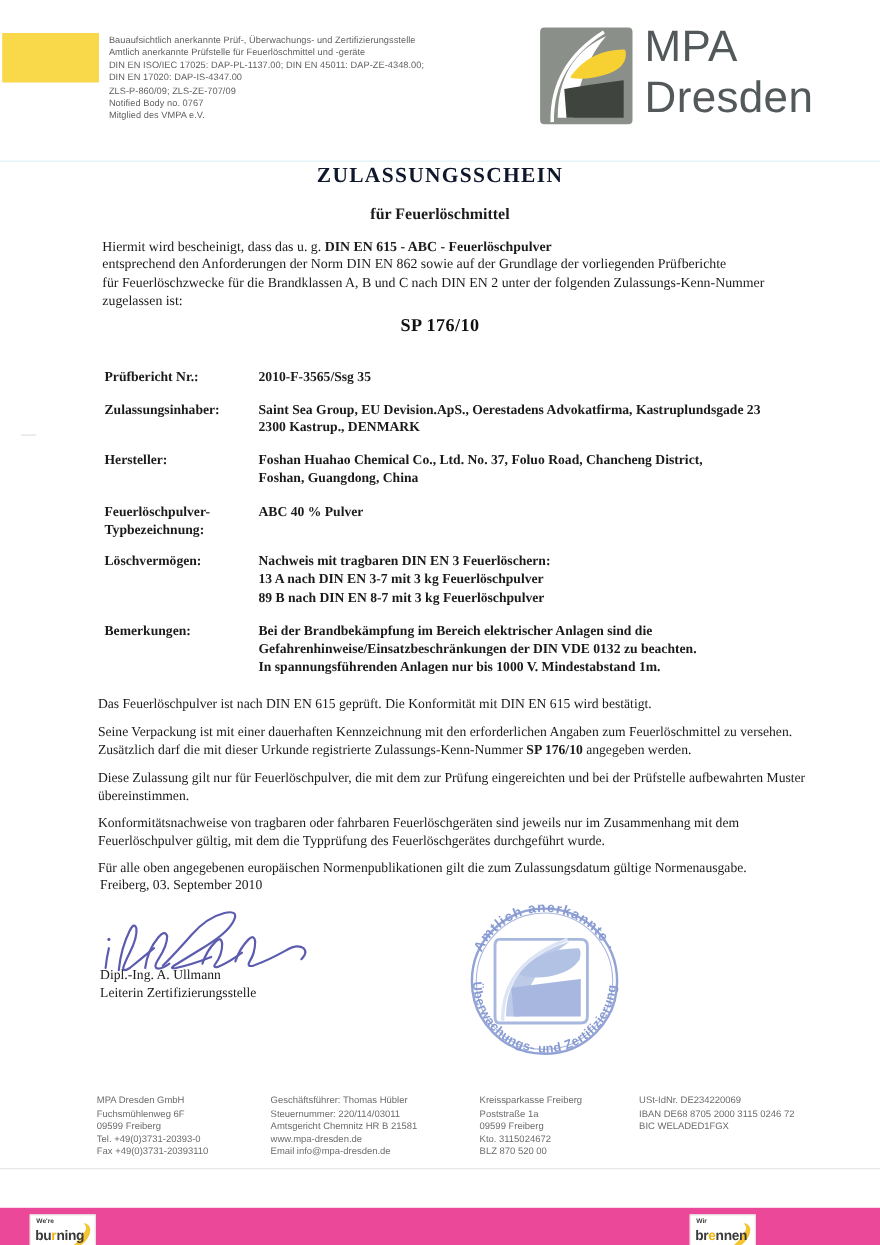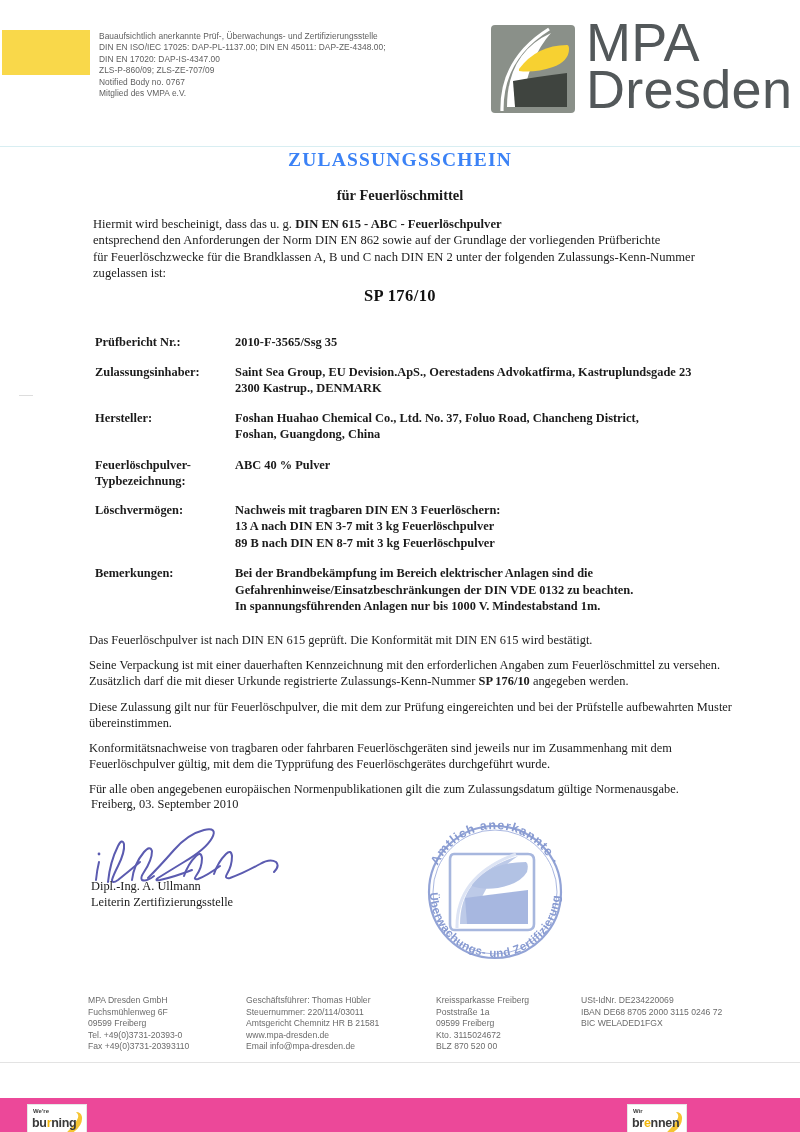--- a/index.html
+++ b/index.html
@@ -27,36 +27,36 @@
   .accred div{white-space:nowrap;}
 
   
   .logo{
     position:absolute;left:489px;top:17px;width:300px;height:104px;
   }
   .logo-mark{position:absolute;left:0;top:6px;width:88px;height:92px;}
   .logo-text{
     position:absolute;left:97px;top:2px;
     font-family:"Liberation Sans","DejaVu Sans",sans-serif;
-    font-size:54px;line-height:47px;color:#53585a;font-weight:400;
+    font-size:40px;line-height:47px;color:#53585a;font-weight:400;
     letter-spacing:.3px;
   }
 
   
   .rule-top{
     position:absolute;left:0;top:146px;width:800px;height:1px;
     background:#d8eef2;
   }
   .tick-left{position:absolute;left:19px;top:395px;width:14px;height:1px;background:#ddd;}
 
   
   .title{
     position:absolute;left:0;top:149px;width:800px;text-align:center;
     font-size:19.5px;font-weight:bold;letter-spacing:1.2px;
-    color:#3b82f6;
+    color:#0f172a;
   }
   .subtitle{
     position:absolute;left:0;top:187px;width:800px;text-align:center;
     font-size:14.5px;font-weight:bold;color:#1b1b1b;
   }
 
   
   .intro{
     position:absolute;left:93px;top:216px;width:640px;
     font-size:12.6px;line-height:16.4px;color:#1b1b1b;
@@ -160,20 +160,21 @@
 </style>
 </head>
 <body>
 
 <div class="page">
 
   <div class="yellow-block"></div>
 
   <div class="accred">
     <div>Bauaufsichtlich anerkannte Prüf-, Überwachungs- und Zertifizierungsstelle</div>
+    <div>Amtlich anerkannte Prüfstelle für Feuerlöschmittel und -geräte</div>
     <div>DIN EN ISO/IEC 17025: DAP-PL-1137.00; DIN EN 45011: DAP-ZE-4348.00;</div>
     <div>DIN EN 17020: DAP-IS-4347.00</div>
     <div>ZLS-P-860/09; ZLS-ZE-707/09</div>
     <div>Notified Body no. 0767</div>
     <div>Mitglied des VMPA e.V.</div>
   </div>
 
   <div class="logo">
     <svg class="logo-mark" viewBox="0 0 88 92">
       <path d="M6 2 L82 2 Q86 2 86 6 L86 86 Q86 90 82 90 L6 90 Q2 90 2 86 L2 6 Q2 2 6 2 Z" fill="#8a9089"></path>

